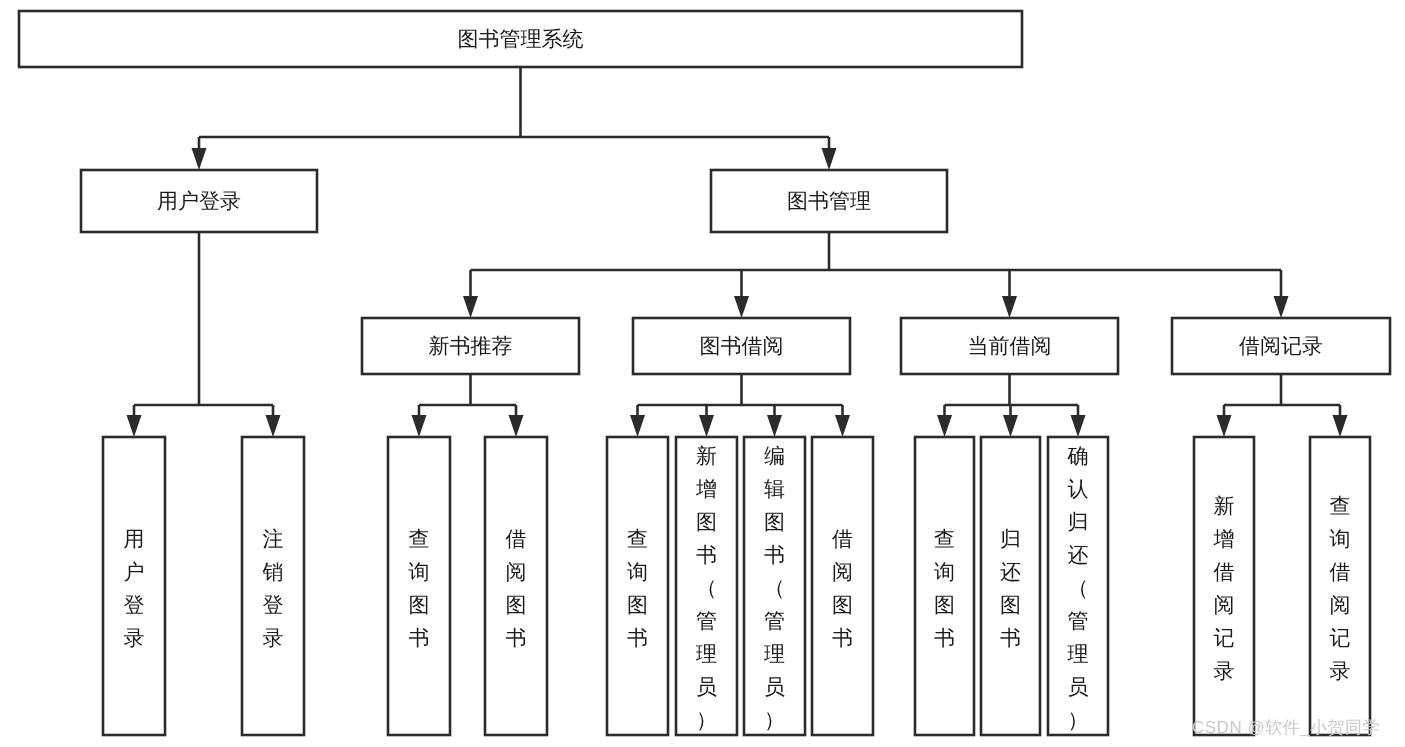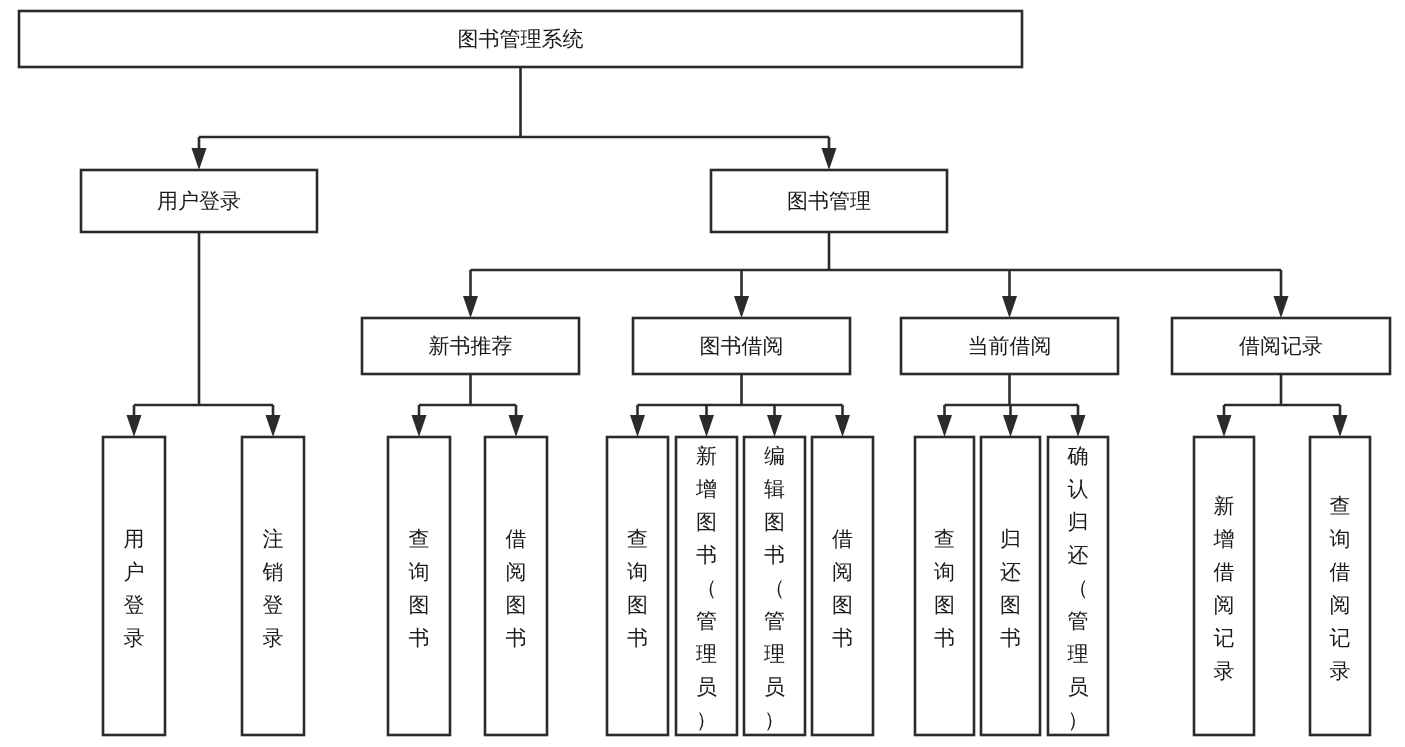--- a/index.html
+++ b/index.html
@@ -202,14 +202,15 @@
           <rect x="1194" y="437" width="60" height="298" class="node-box"></rect>
           <text x="1224" y="512.74" class="leaf-label-v"><tspan x="1224" dy="0">新</tspan><tspan x="1224" dy="33">增</tspan><tspan x="1224" dy="33">借</tspan><tspan x="1224" dy="33">阅</tspan><tspan x="1224" dy="33">记</tspan><tspan x="1224" dy="33">录</tspan></text>
         </g>
         <g>
           <rect x="1310" y="437" width="60" height="298" class="node-box"></rect>
           <text x="1340" y="512.74" class="leaf-label-v"><tspan x="1340" dy="0">查</tspan><tspan x="1340" dy="33">询</tspan><tspan x="1340" dy="33">借</tspan><tspan x="1340" dy="33">阅</tspan><tspan x="1340" dy="33">记</tspan><tspan x="1340" dy="33">录</tspan></text>
         </g>
       </g>
   </svg>
 
+  <div class="watermark-text" style="left: 1192px; top: 716px;">CSDN @软件_小贺同学</div>
 
 </div>
 
 </body></html>

